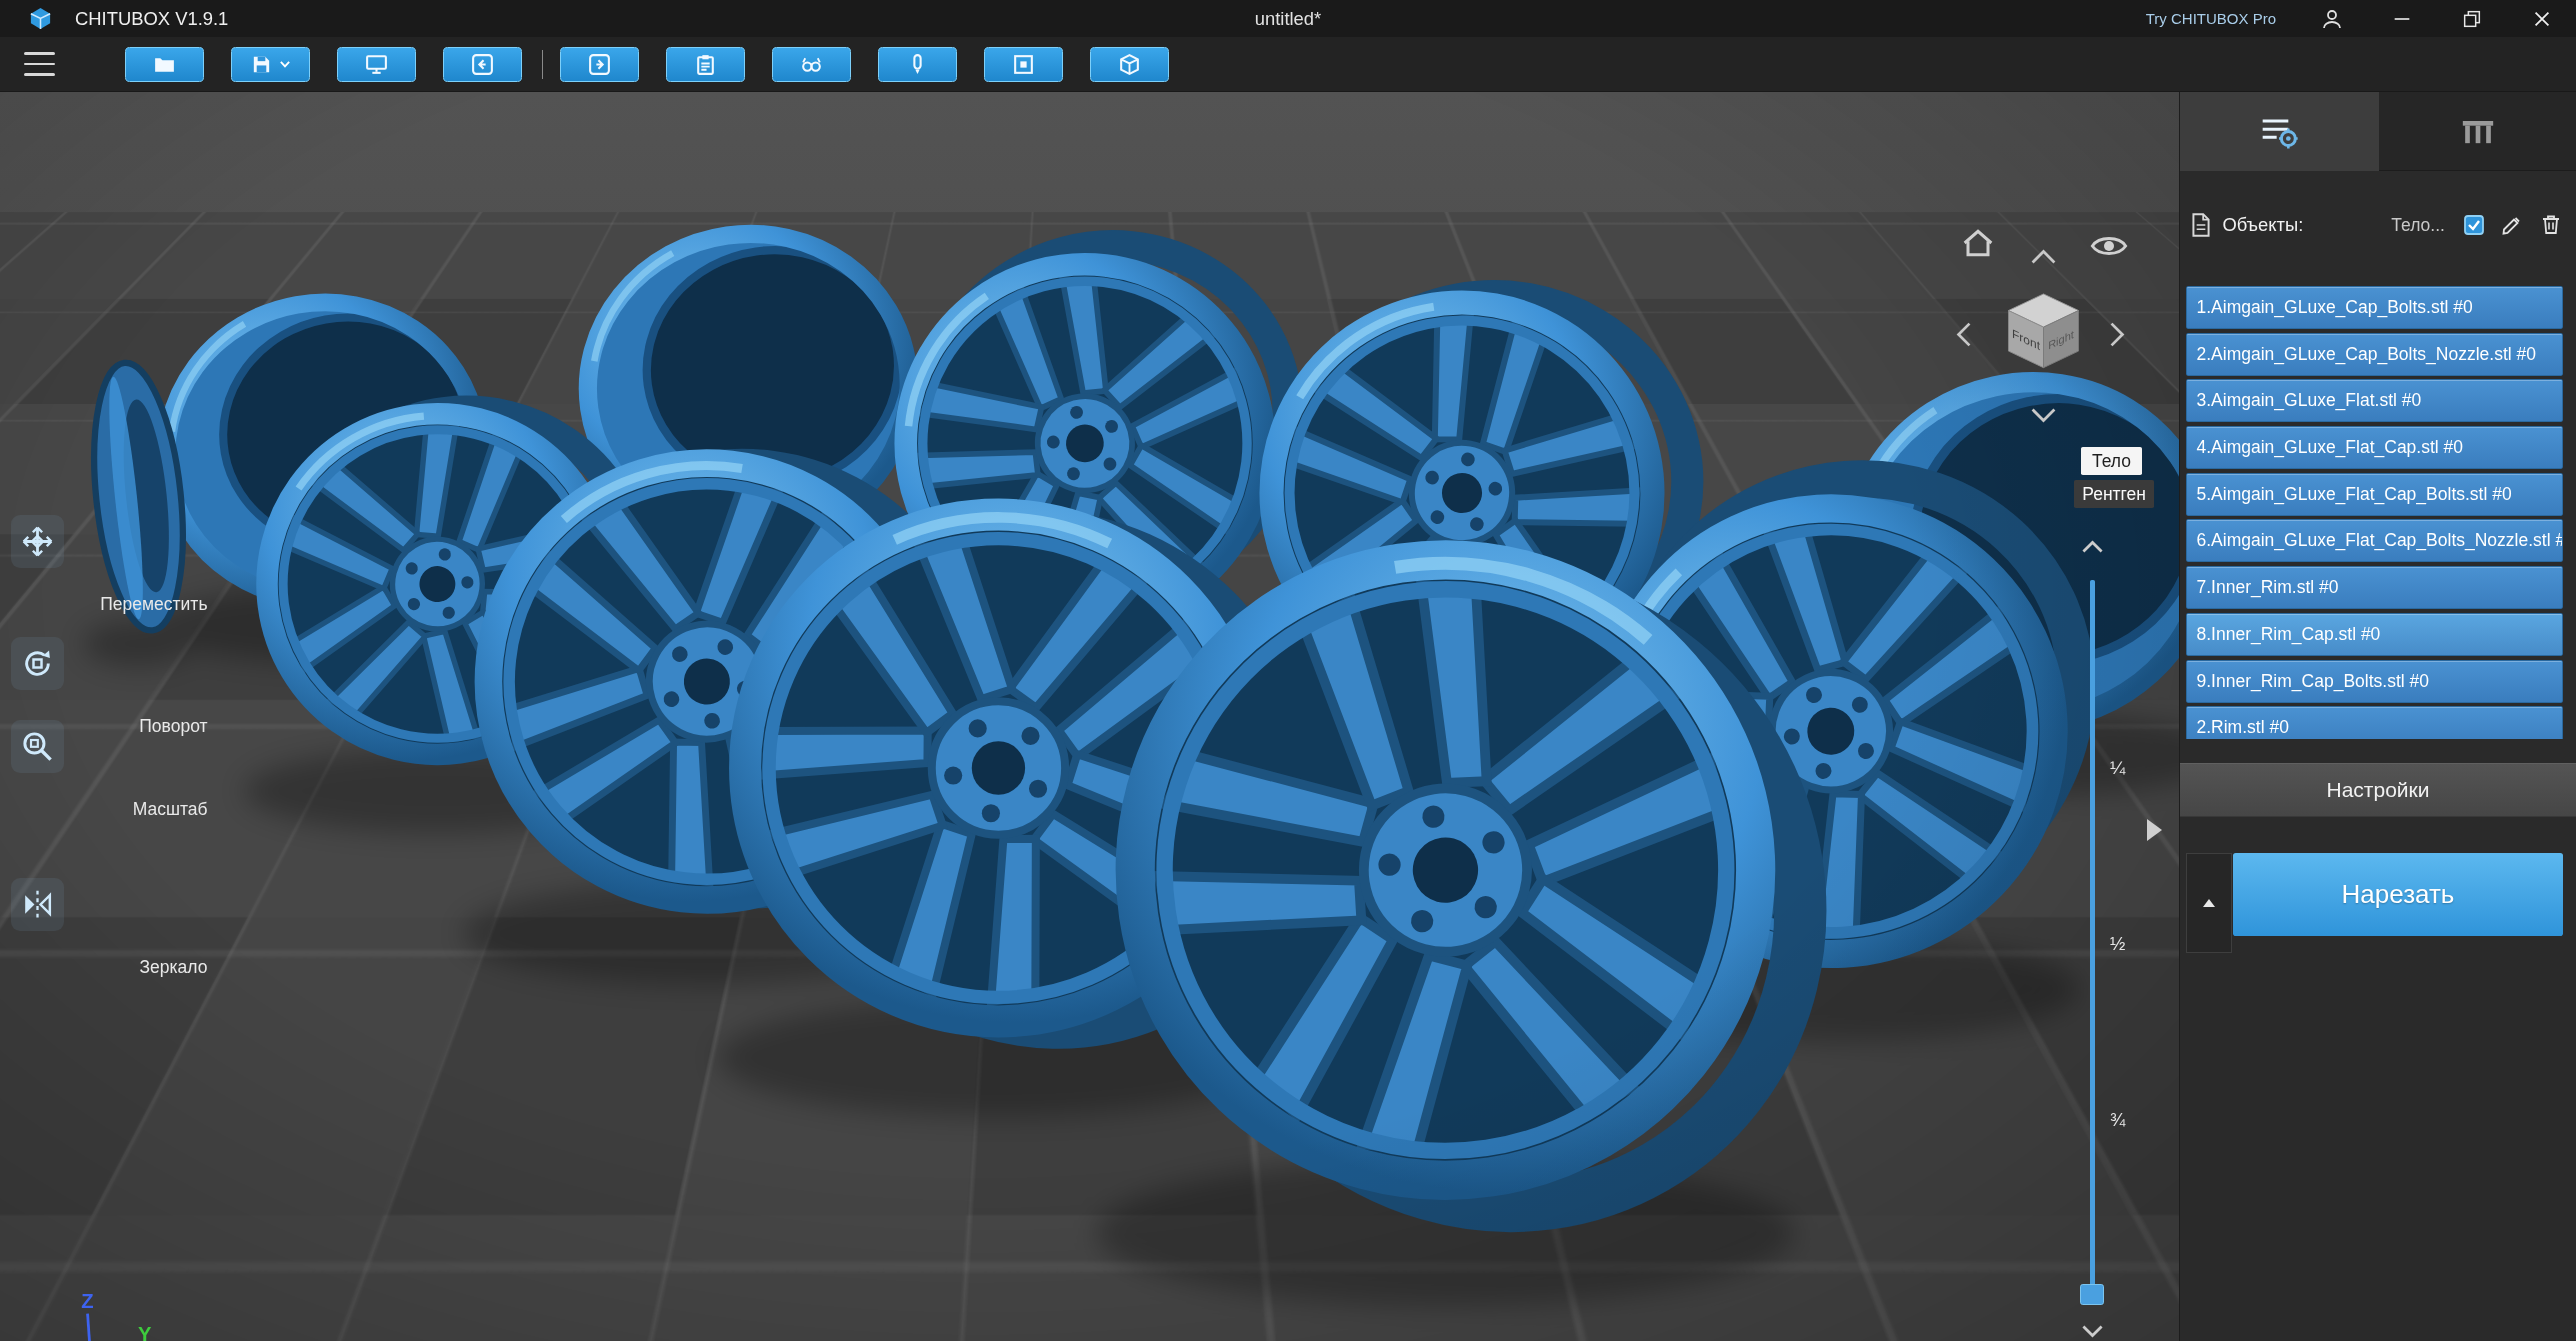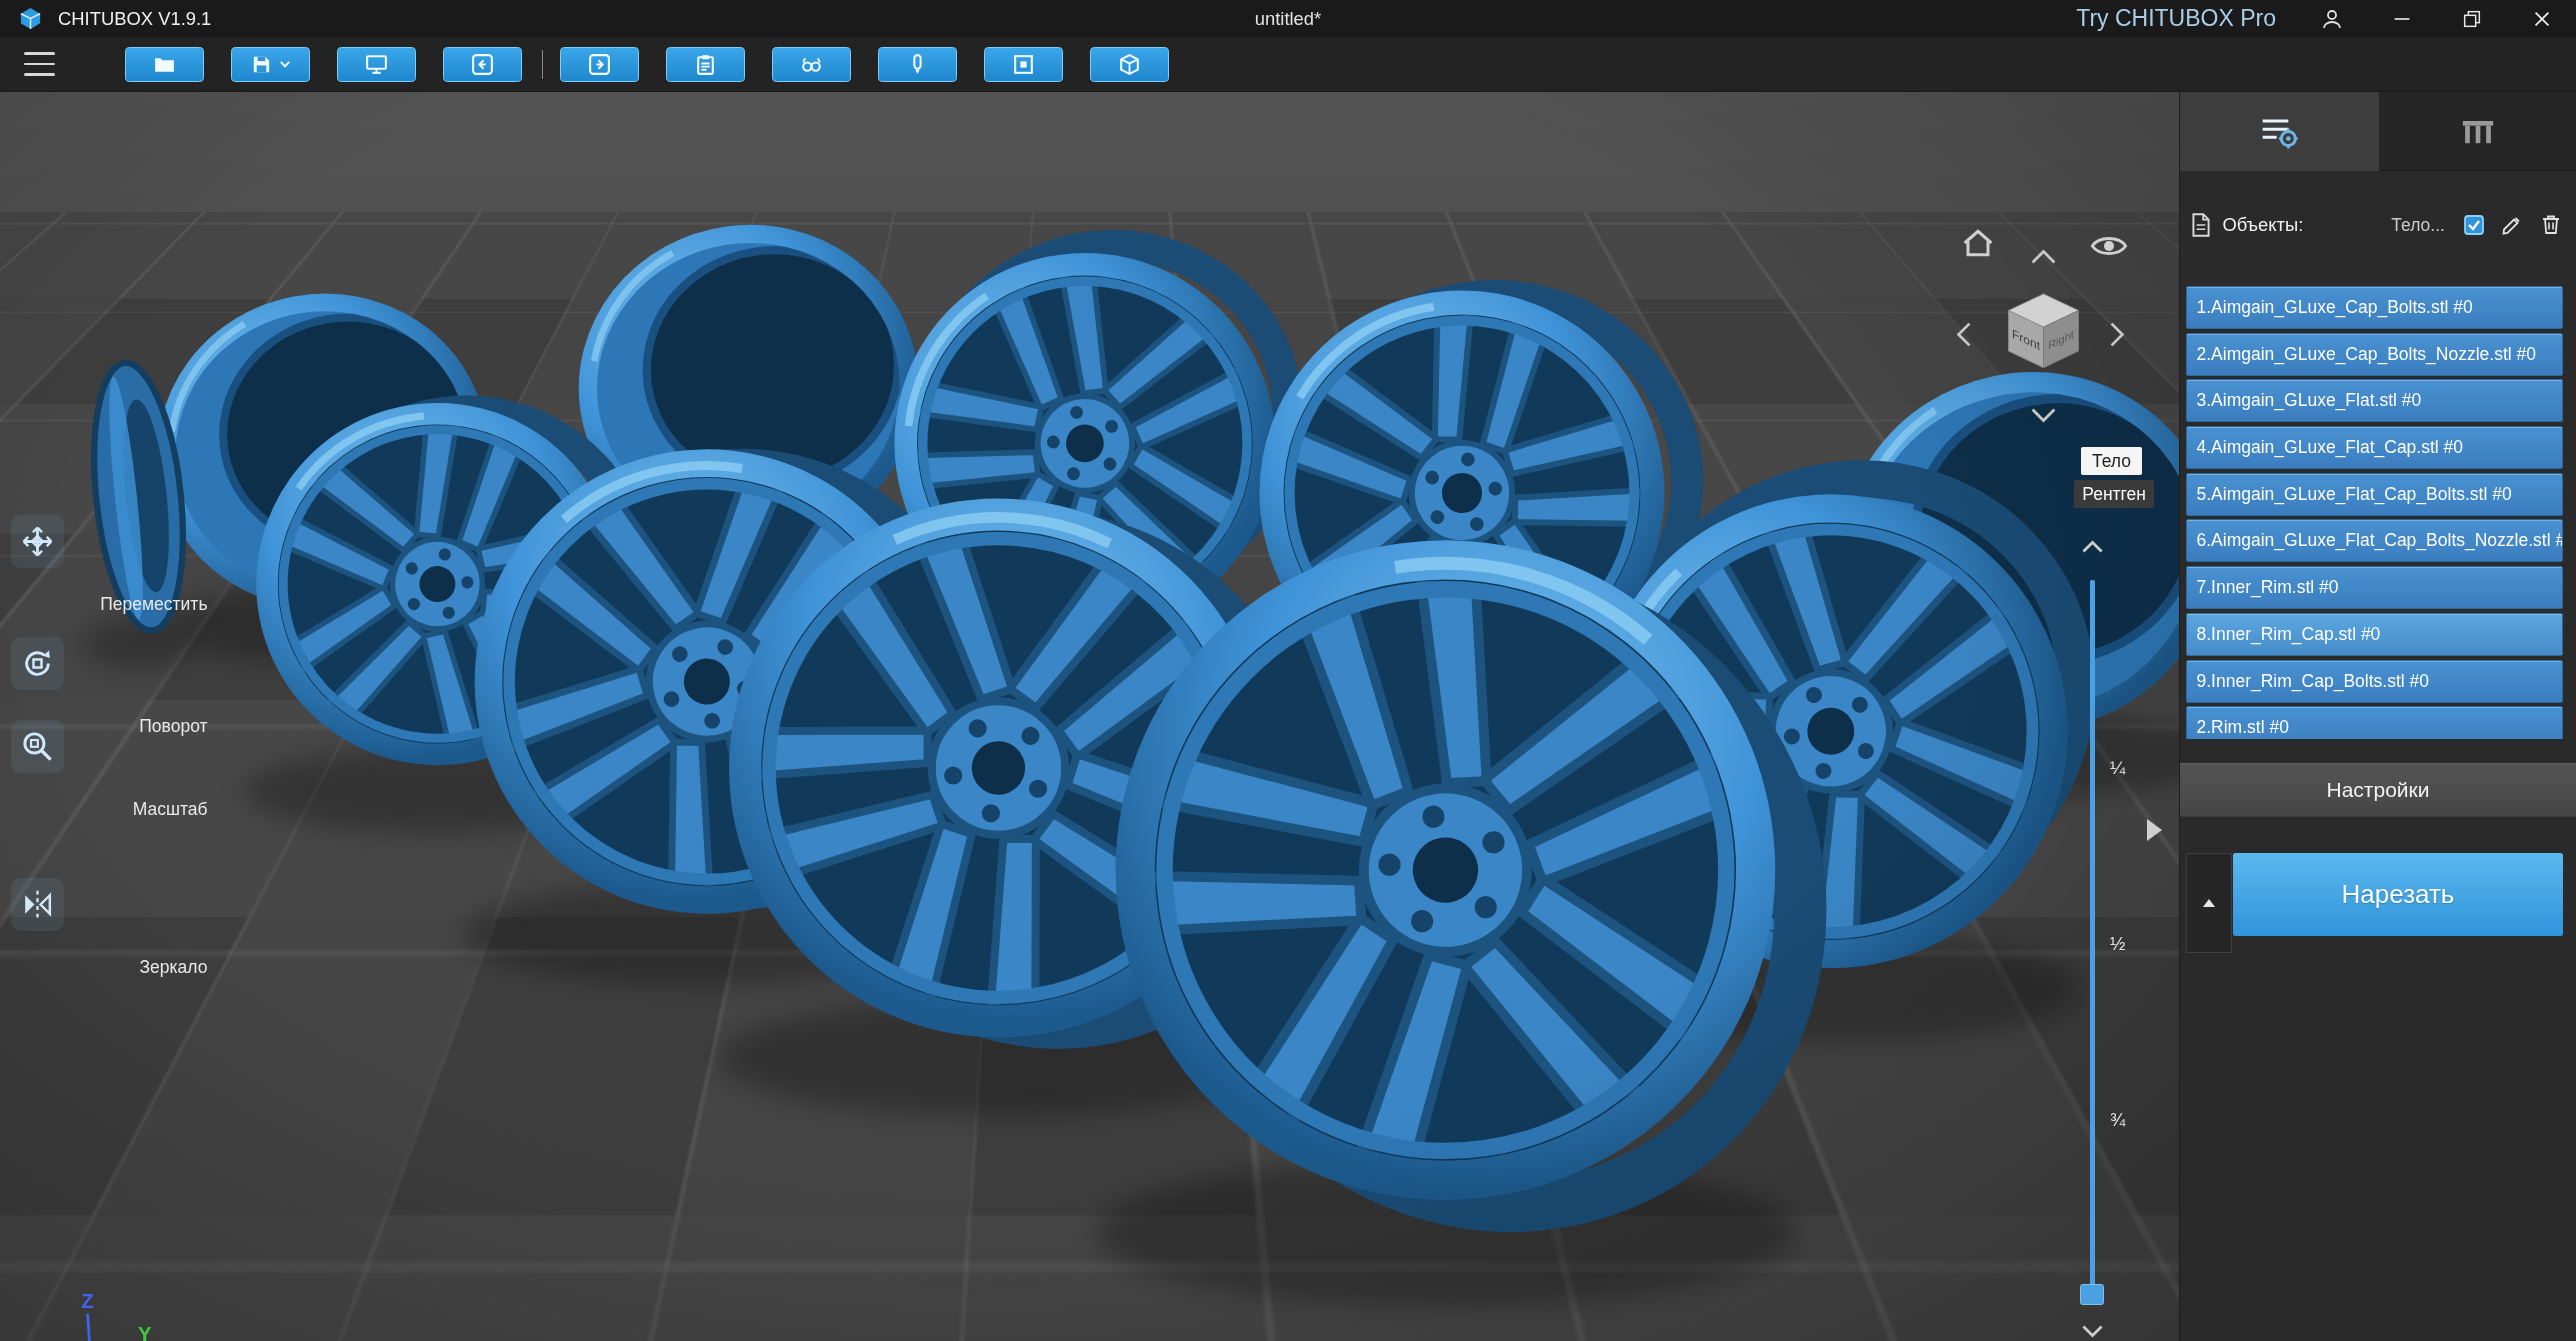--- a/index.html
+++ b/index.html
@@ -7,25 +7,25 @@
     --titlebar-bg:#1a1a1a; --toolbar-bg:#232323; --panel-bg:#2a2a2a; --viewport-bg:#4a4a4a;
   }
   *{box-sizing:border-box; margin:0; padding:0;}
   html,body{width:2576px; height:1341px; overflow:hidden; background:#222;
     font-family:"Liberation Sans","DejaVu Sans",sans-serif;}
   .app{position:relative; width:2576px; height:1341px; overflow:hidden; background:var(--panel-bg);}
 
   
   .titlebar{position:absolute; left:0; top:0; width:2576px; height:37px; background:var(--titlebar-bg);
     display:flex; align-items:center; color:#e8e8e8;}
-  .tb-left{display:flex; align-items:center; gap:15px; padding-left:18px;}
+  .tb-left{display:flex; align-items:center; gap:22px; padding-left:28px;}
   .app-title{font-size:18.4px; color:#f0f0f0;}
   .doc-title{position:absolute; left:50%; transform:translateX(-50%); font-size:18.4px; color:#e2e2e2;}
   .tb-right{position:absolute; right:0; top:0; height:37px; display:flex; align-items:center; gap:42px; padding-right:20px;}
-  .try-pro{color:#a9cde9; font-size:23px; cursor:pointer;}
+  .try-pro{color:#a9cde9; font-size:15px; cursor:pointer;}
   .winbtn{width:28px; height:28px; display:flex; align-items:center; justify-content:center;}
 
   
   .toolbar{position:absolute; left:0; top:37px; width:2576px; height:55px; background:var(--toolbar-bg);
     display:flex; align-items:center; border-bottom:0.9px solid #191919;}
   .hamburger{width:31px; height:24px; margin-left:24px; margin-right:70px; display:flex; flex-direction:column; justify-content:space-between; cursor:pointer;}
   .hamburger span{display:block; height:2.8px; background:#d8d8d8; border-radius:1.8px;}
   .tb-btn{width:79px; height:35px; margin-right:27px; border:1.4px solid #7dd0fa; border-radius:4.6px;
     background:linear-gradient(180deg,#3aa6ea,#1f87cd); display:flex; align-items:center; justify-content:center; gap:5.5px; cursor:pointer;}
   .tb-sep{width:1.8px; height:29px; background:#8a8a8a; margin:0 16.6px 0 -7.4px;}

